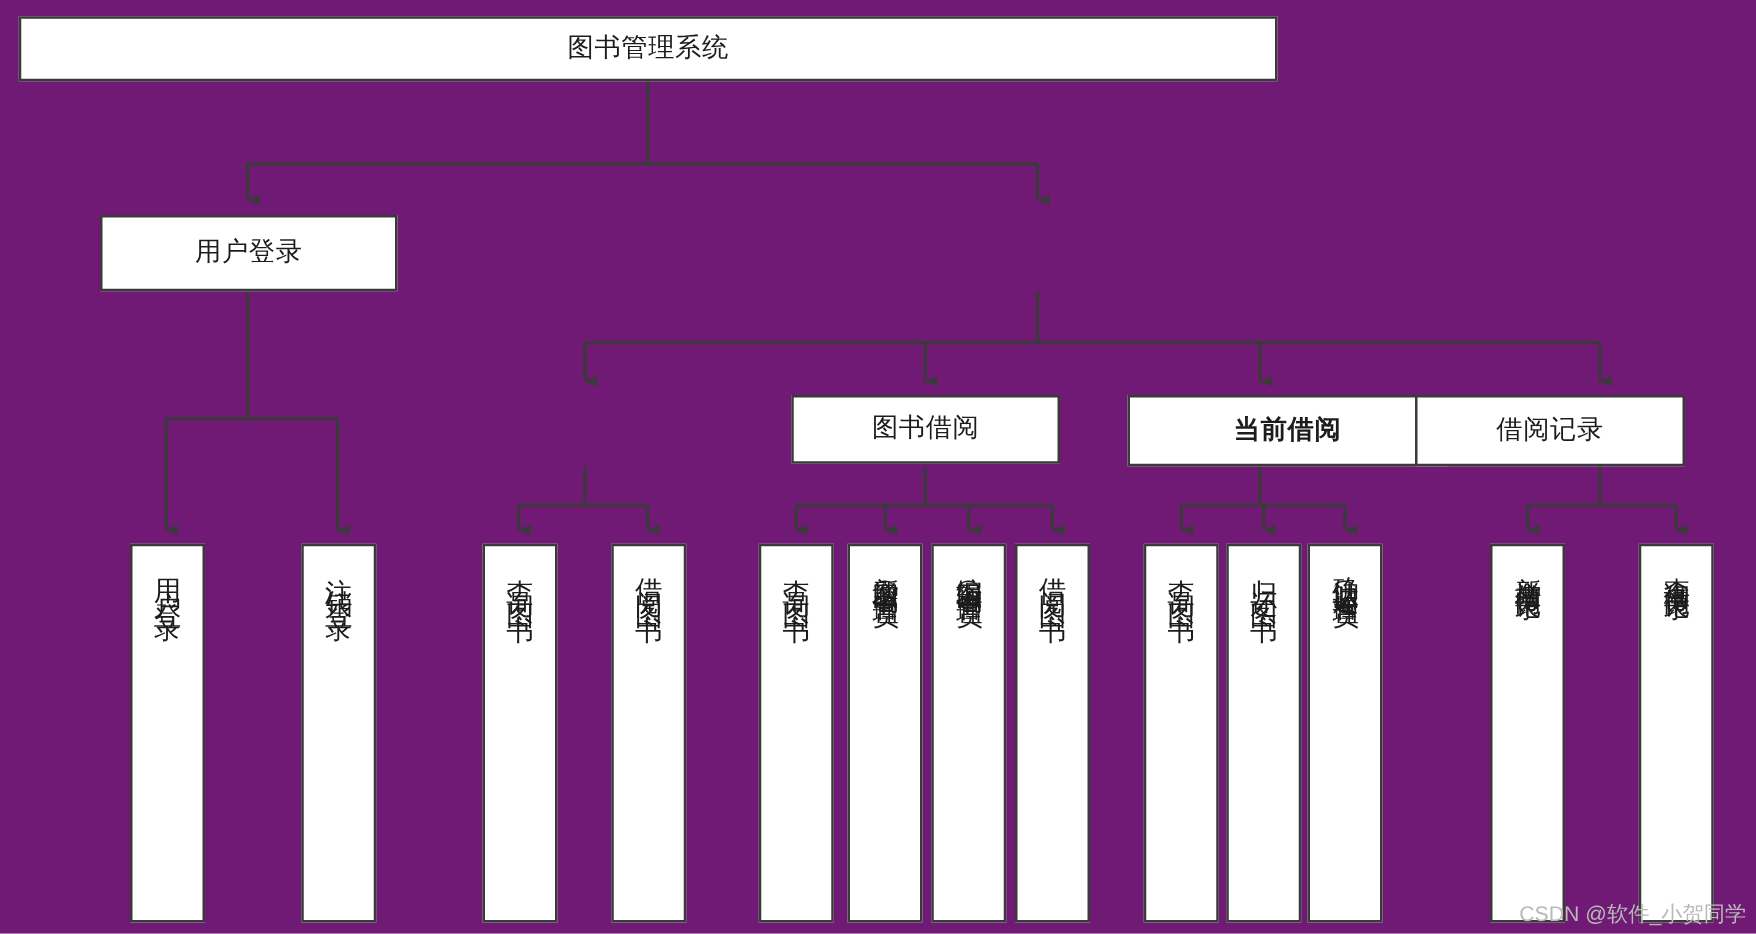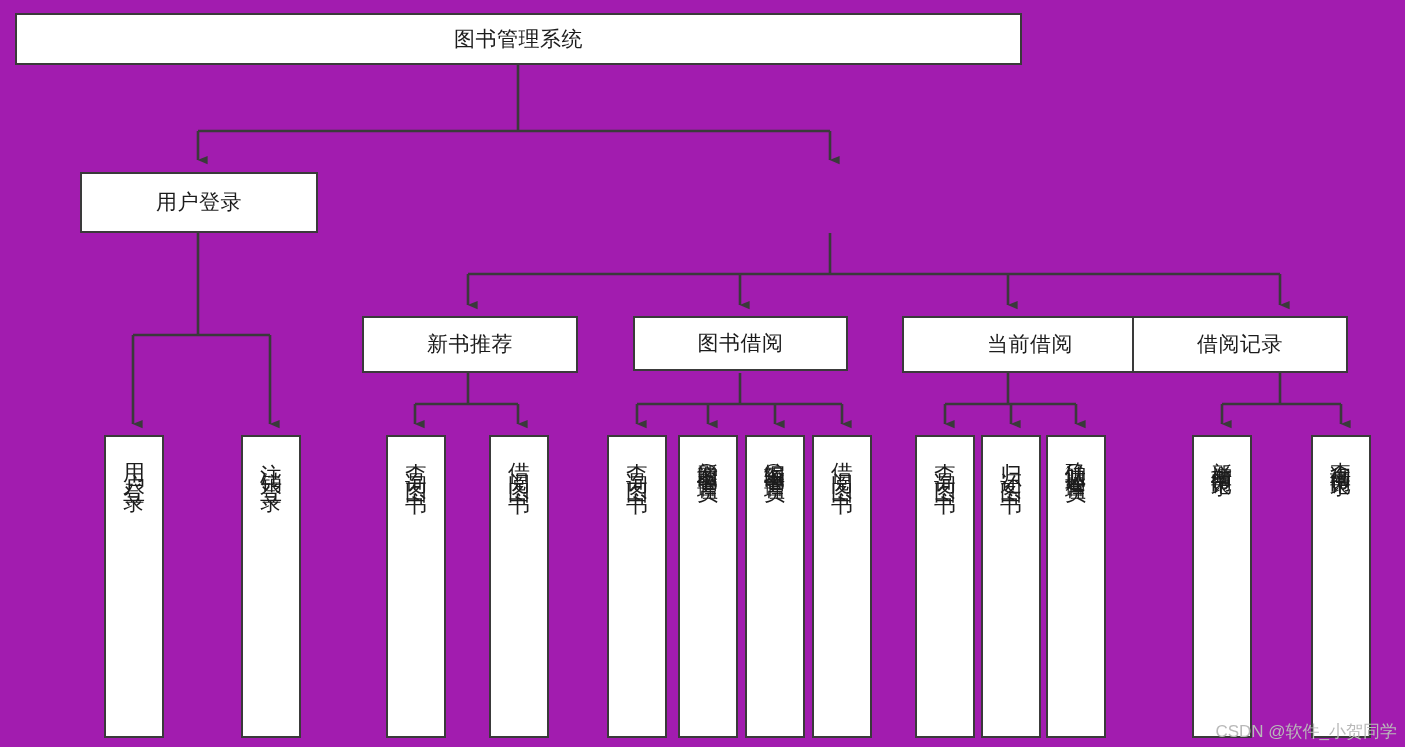--- a/index.html
+++ b/index.html
@@ -8,21 +8,21 @@
     padding: 0;
     background: #ffffff;
   }
   body {
     font-family: "Liberation Sans", "DejaVu Sans", sans-serif;
   }
   #diagram-root {
     position: relative;
     width: 1405px;
     height: 747px;
-    background: #a21caf;
+    background: #701a75;
     overflow: hidden;
   }
   #diagram-svg {
     position: absolute;
     left: 0;
     top: 0;
     width: 1405px;
     height: 747px;
   }
   .node {
@@ -137,27 +137,24 @@
   </svg>
 
   <div class="node horiz root" style="left:15px; top:13px; width:1007px; height:52px;">
     <span class="node-label">图书管理系统</span>
   </div>
 
   <div class="node horiz" style="left:80px; top:172px; width:238px; height:61px;">
     <span class="node-label">用户登录</span>
   </div>
 
-  <div class="node horiz" style="left:362px; top:316px; width:216px; height:57px;">
-    <span class="node-label">新书推荐</span>
-  </div>
   <div class="node horiz" style="left:633px; top:316px; width:215px; height:55px;">
     <span class="node-label">图书借阅</span>
   </div>
-  <div class="node horiz" style="left:902px; top:316px; width:256px; height:57px;">
+  <div class="node horiz" style="left:902px; top:316px; width:256px; height:57px;font-weight:bold;">
     <span class="node-label">当前借阅</span>
   </div>
   <div class="node horiz" style="left:1132px; top:316px; width:216px; height:57px;">
     <span class="node-label">借阅记录</span>
   </div>
 
   <div class="node vert mid-text" style="left:104px; top:435px; width:60px; height:303px;">
     <span class="node-label">用户登录</span>
   </div>
   <div class="node vert mid-text" style="left:241px; top:435px; width:60px; height:303px;">

